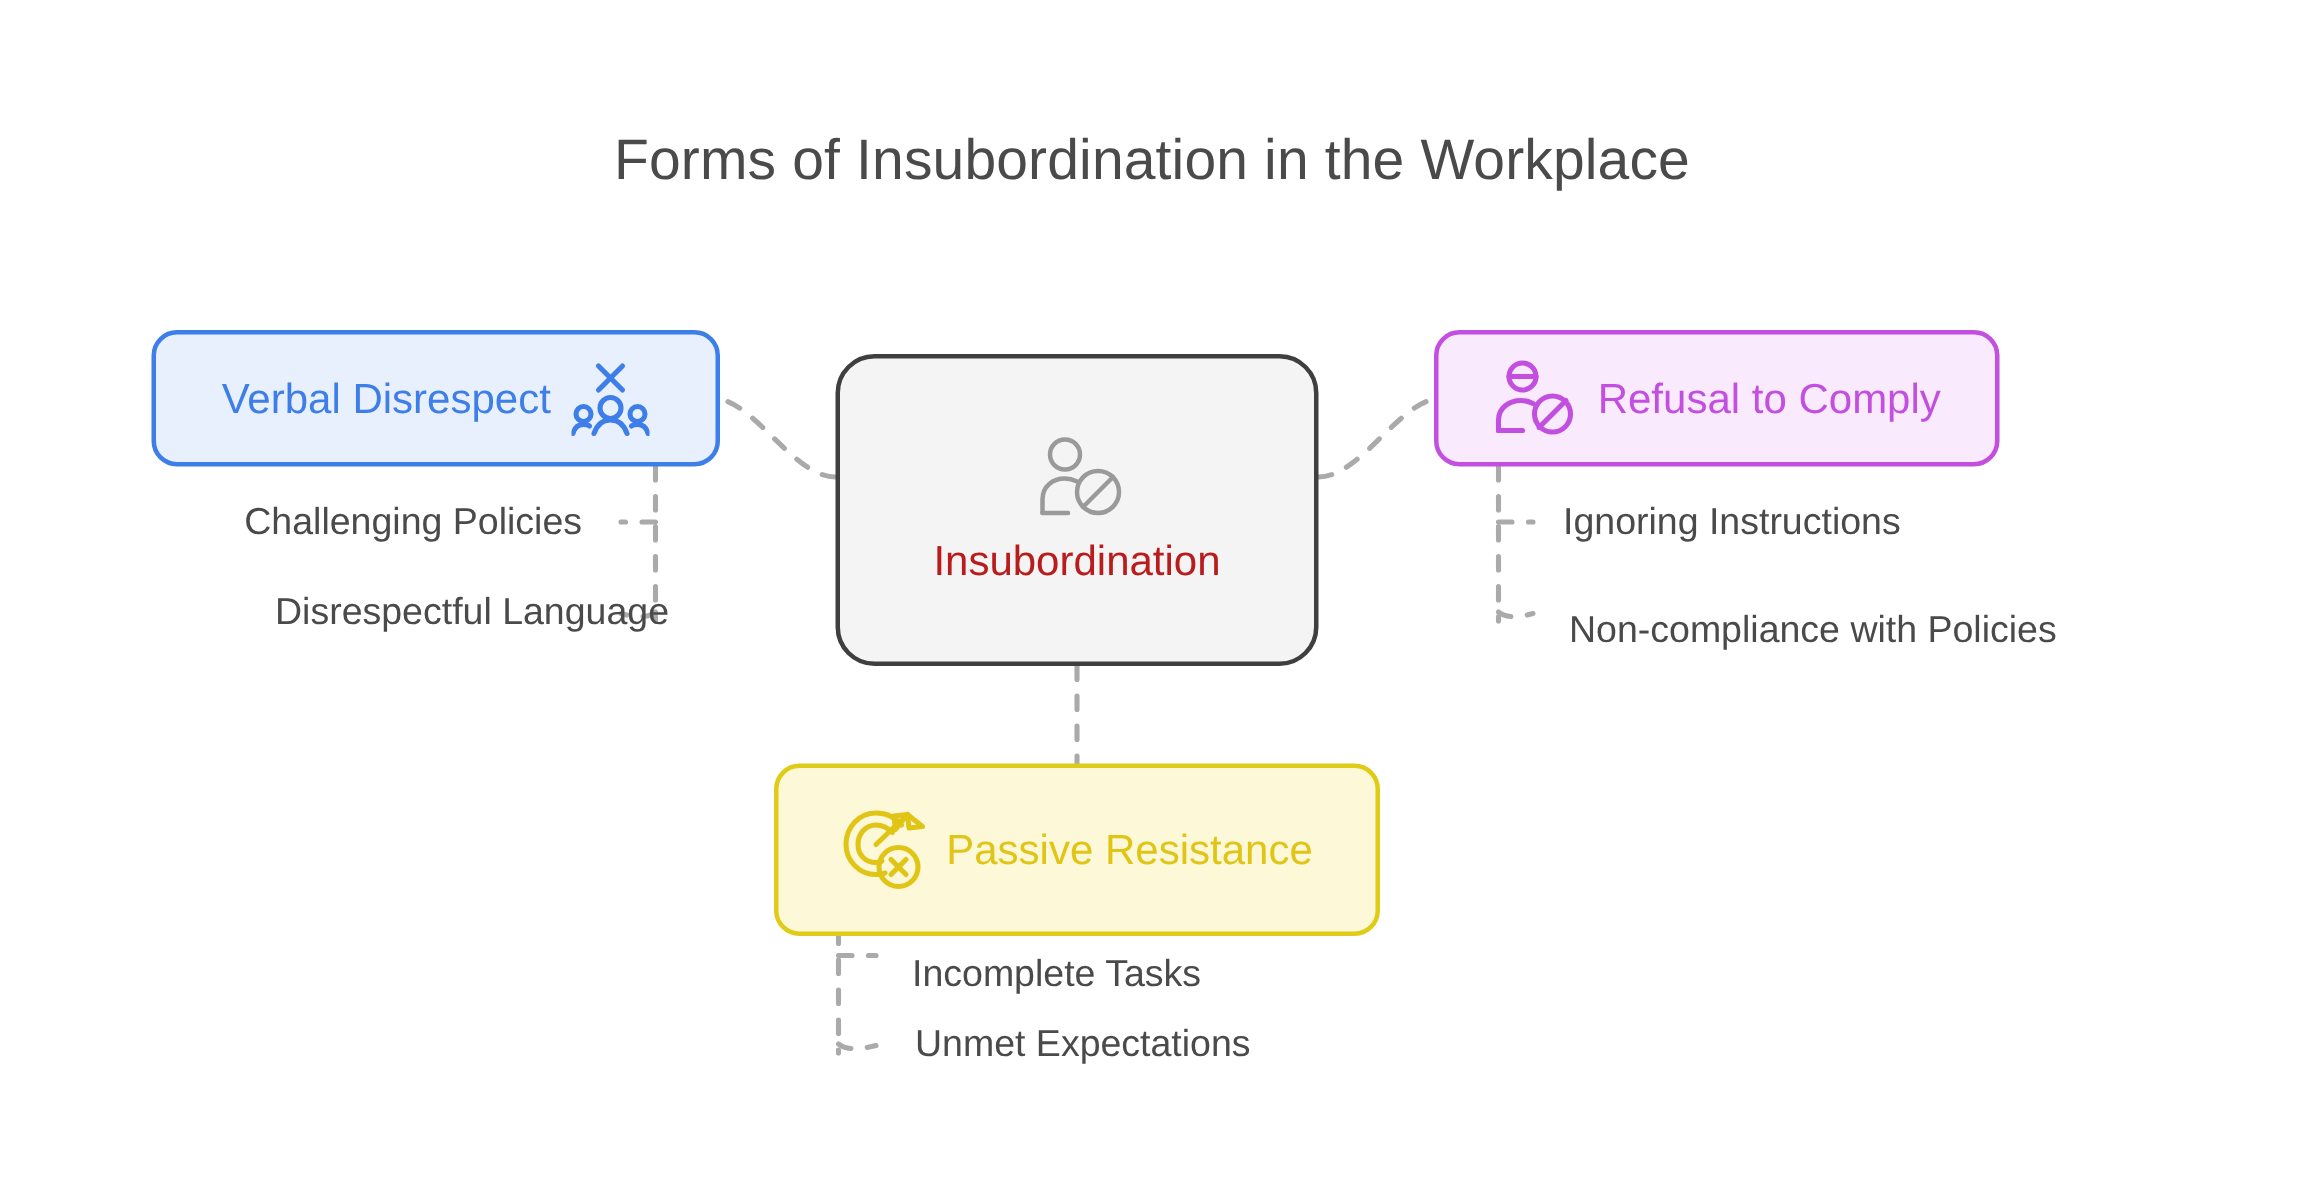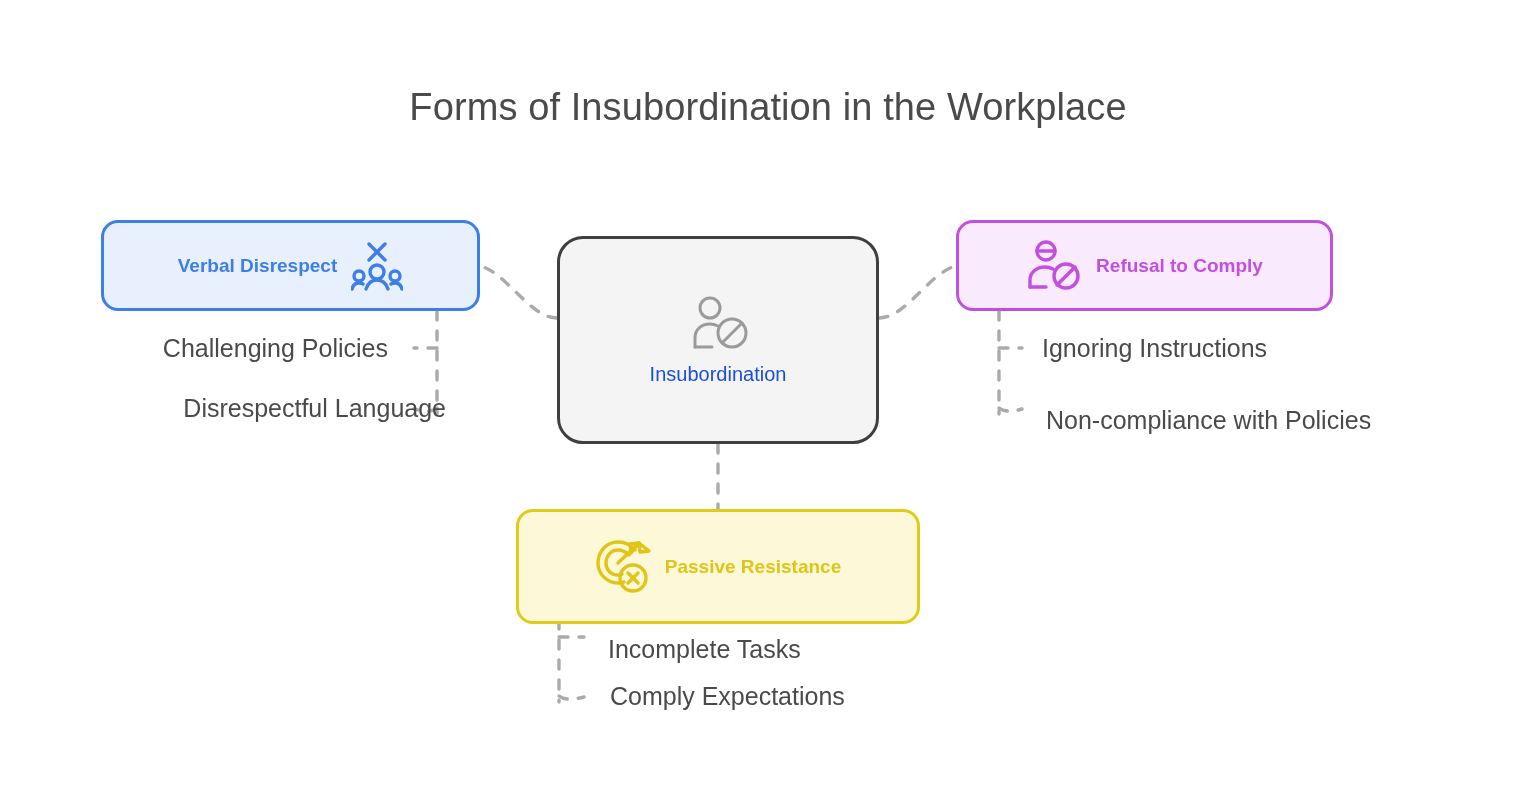--- a/index.html
+++ b/index.html
@@ -39,45 +39,45 @@
   }
   .node {
     position: absolute;
     box-sizing: border-box;
     display: flex;
     align-items: center;
     justify-content: center;
     gap: 14px;
   }
   .node-label {
-    font-size: 19px;
-    font-weight: 700;
+    font-size: 28px;
+    font-weight: 400;
     white-space: nowrap;
   }
   .node-icon {
     display: block;
     flex: 0 0 auto;
   }
 
   
   #center-node {
     left: 557px;
     top: 236px;
     width: 322px;
     height: 208px;
     border: 3px solid #3f3f3f;
     border-radius: 26px;
     background: #f4f4f4;
     flex-direction: column;
     gap: 10px;
   }
   #center-node .node-label {
-    font-size: 20px;
-    font-weight: 400;
-    color: #1d4ed8;
+    font-size: 28px;
+    font-weight: 400;
+    color: #b91c1c;
   }
 
   
   #verbal-node {
     left: 101px;
     top: 220px;
     width: 379px;
     height: 91px;
     border: 3px solid #3d7ee8;
     border-radius: 17px;
@@ -204,15 +204,15 @@
       <line x1="43" y1="33" x2="33" y2="43"></line>
     </svg>
     <div class="node-label">Passive Resistance</div>
   </div>
 
   <div class="leaf leaf-left" id="leaf-challenging">Challenging Policies</div>
   <div class="leaf leaf-left" id="leaf-language">Disrespectful Language</div>
   <div class="leaf leaf-right" id="leaf-ignoring">Ignoring Instructions</div>
   <div class="leaf leaf-right" id="leaf-noncompliance">Non-compliance with Policies</div>
   <div class="leaf leaf-right" id="leaf-incomplete">Incomplete Tasks</div>
-  <div class="leaf leaf-right" id="leaf-unmet">Comply Expectations</div>
+  <div class="leaf leaf-right" id="leaf-unmet">Unmet Expectations</div>
 
 </div>
 
 </body></html>

